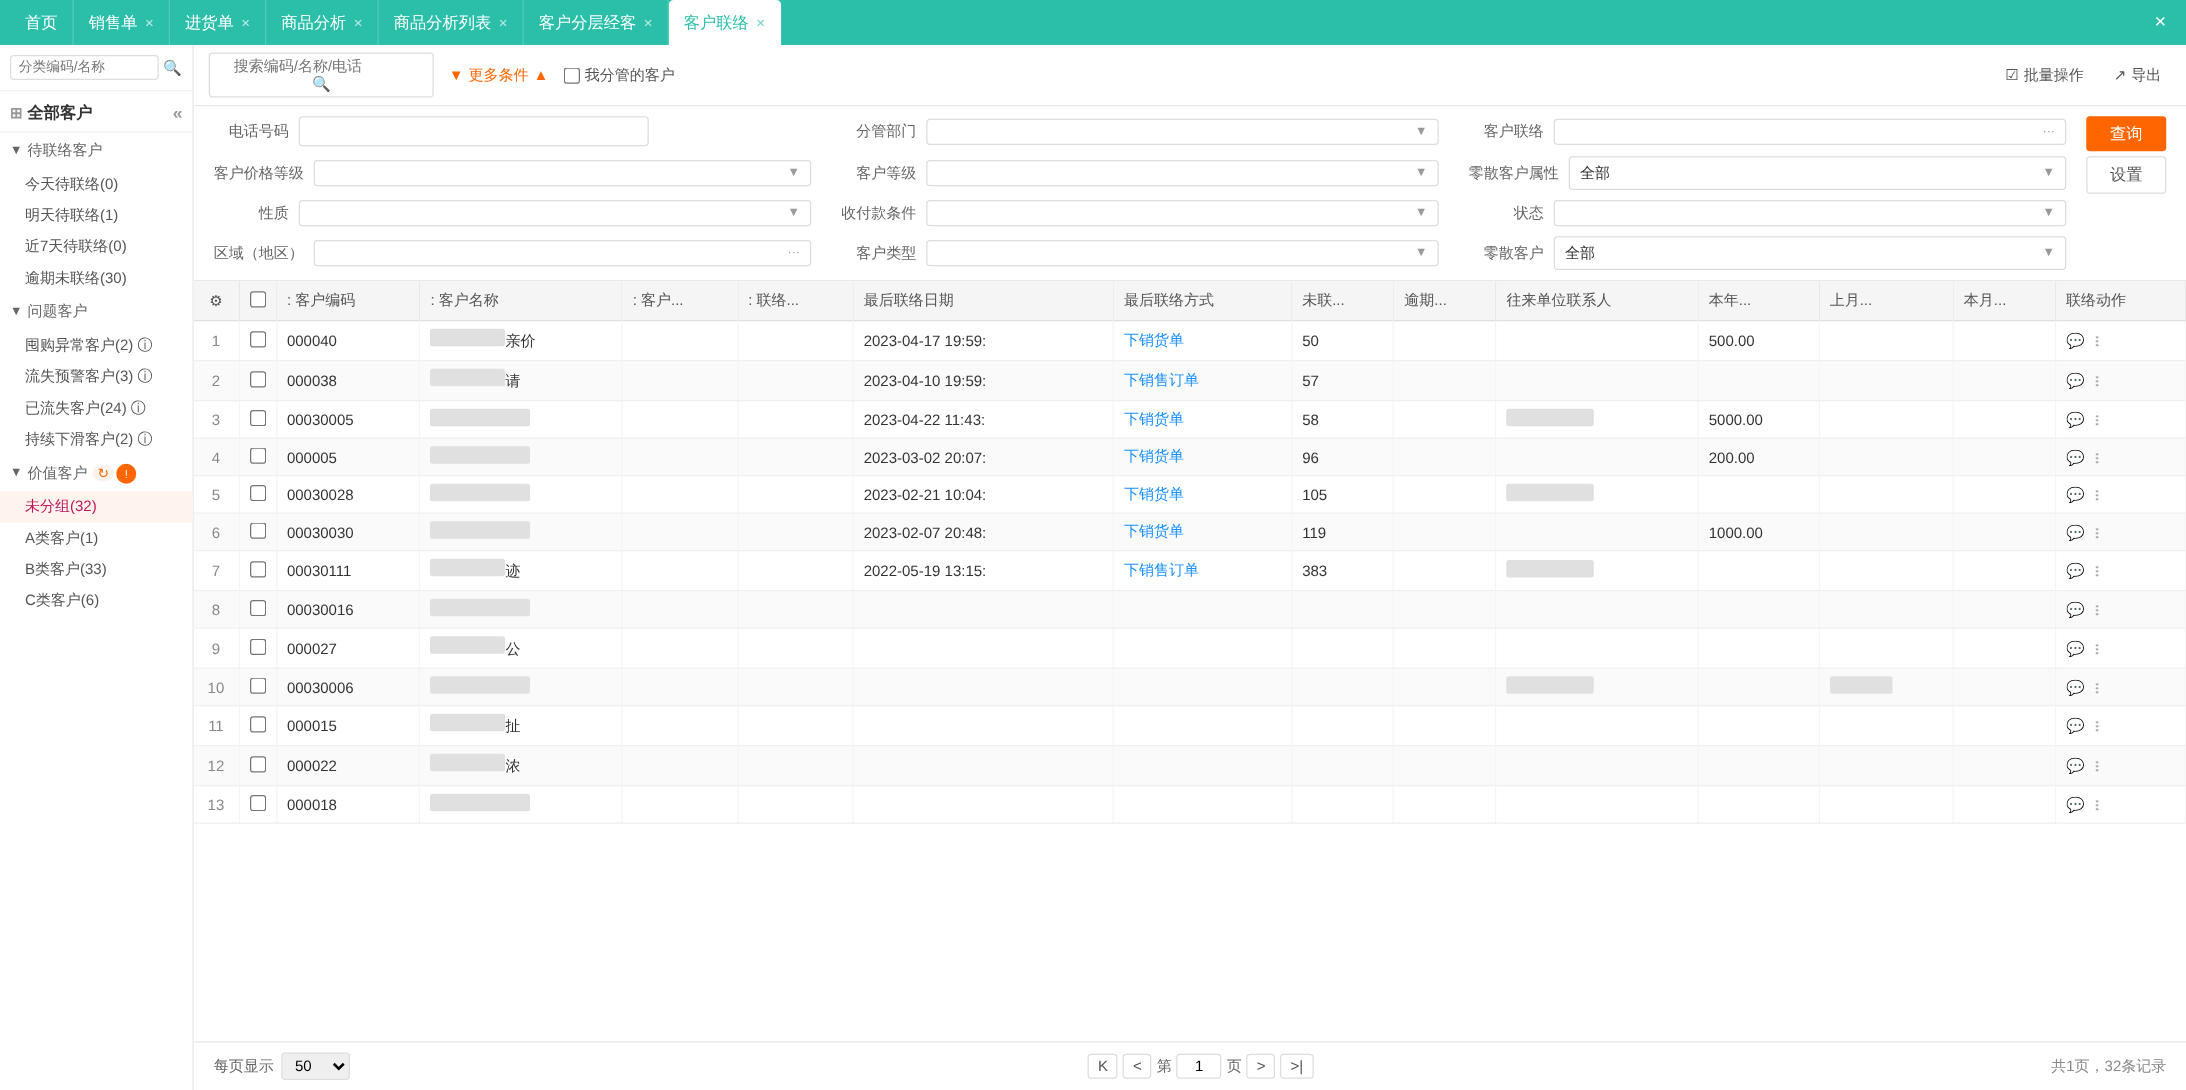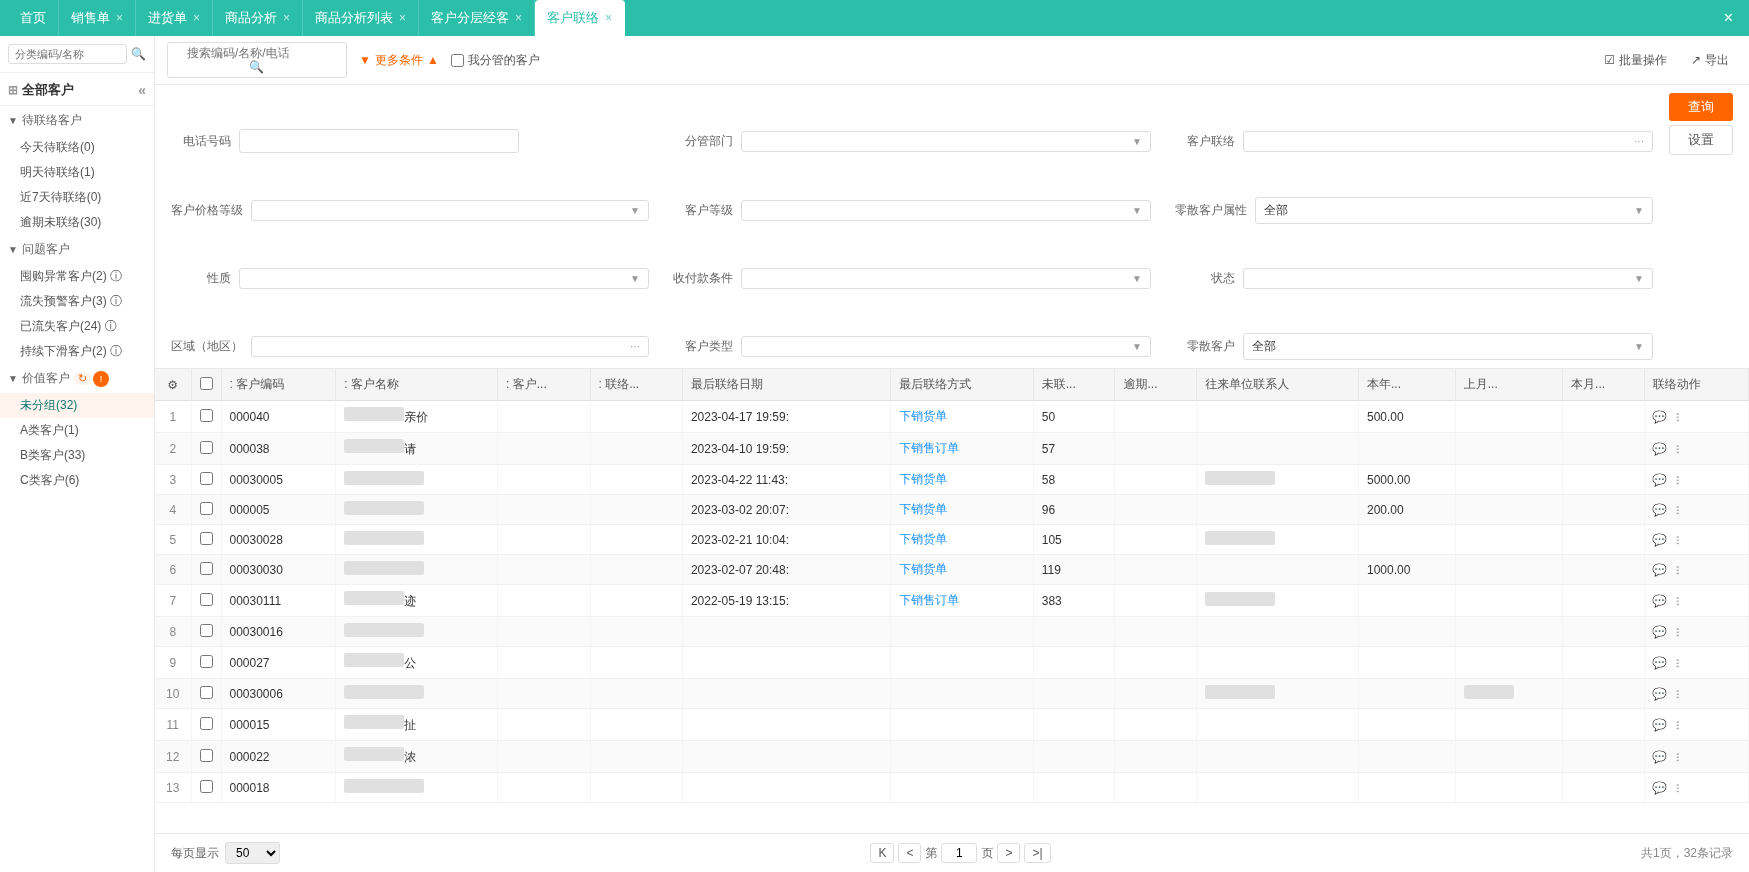--- a/index.html
+++ b/index.html
@@ -113,21 +113,21 @@
       margin-right: 4px;
       font-size: 10px;
     }
     .sidebar-item {
       padding: 4px 8px 4px 20px;
       font-size: 12px;
       color: #555;
       cursor: pointer;
       white-space: nowrap;
     }
-    .sidebar-item.active { background: #fff3ee; color: #0f766e; }
+    .sidebar-item.active { background: #fff3ee; color: #be185d; }
 
     
     .content-area {
       flex: 1;
       display: flex;
       flex-direction: column;
       overflow: hidden;
     }
 
     
@@ -209,21 +209,20 @@
       align-items: center;
       gap: 0;
       margin-bottom: 8px;
     }
     .filter-row:last-child { margin-bottom: 0; }
     .filter-cell {
       display: flex;
       align-items: center;
       flex: 1;
       gap: 8px;
-      margin-top: 36px;
     }
     .filter-label {
       font-size: 12px;
       color: #666;
       white-space: nowrap;
       min-width: 60px;
       text-align: right;
     }
     .filter-input {
       flex: 1;

